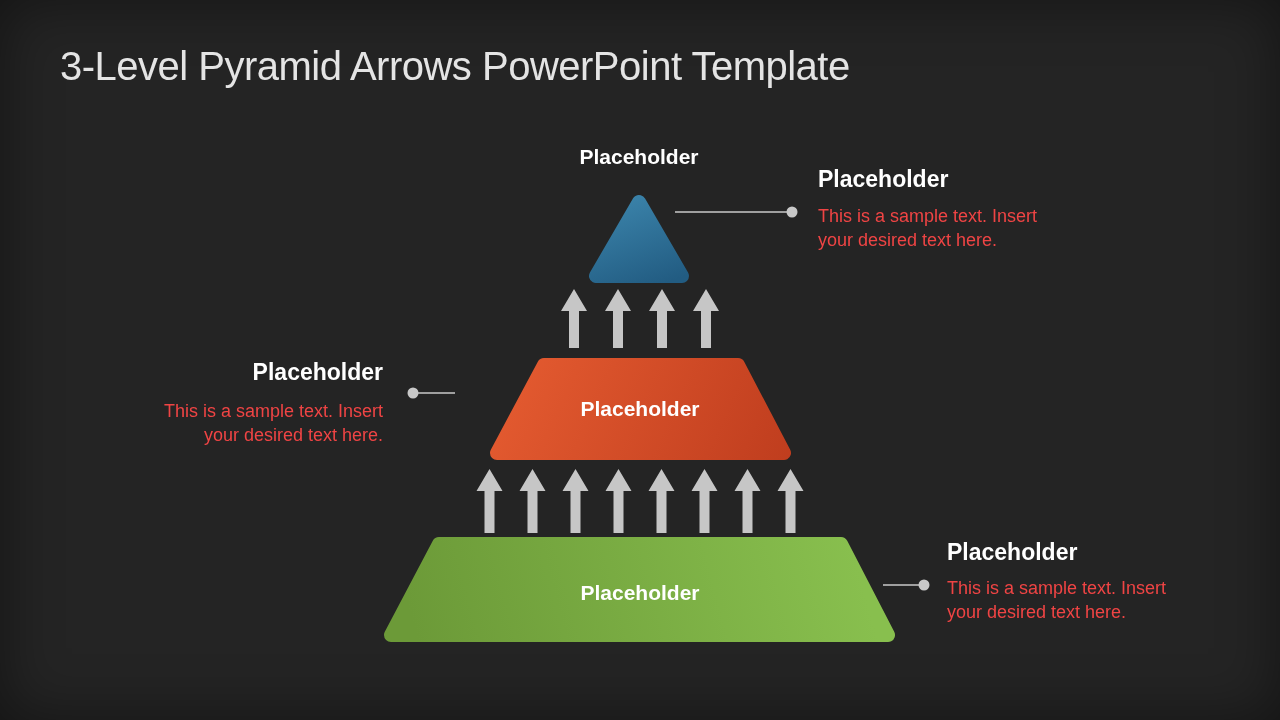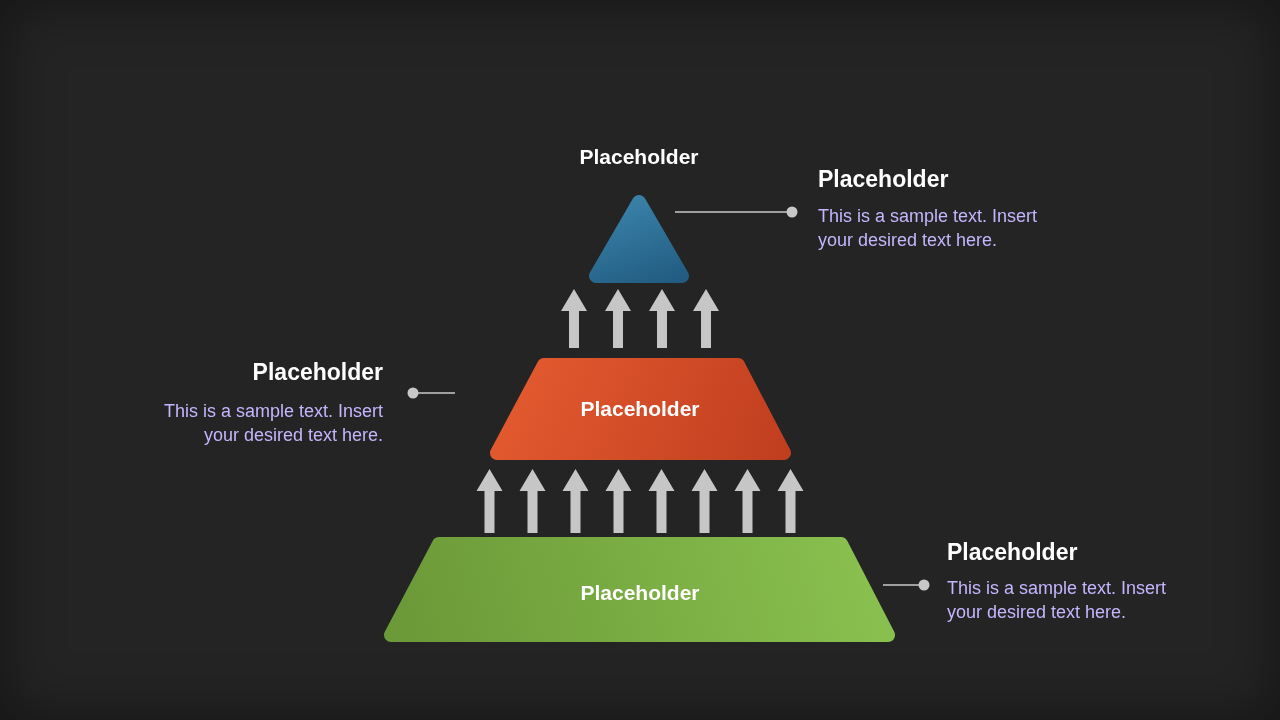--- a/index.html
+++ b/index.html
@@ -12,21 +12,21 @@
   .diagram{position:absolute;left:0;top:0;}
   .abs{position:absolute;}
   .title{
     left:60px;top:44px;width:1000px;
     font-size:40px;font-weight:400;color:#e4e4e4;letter-spacing:-.5px;
   }
   .shape-label{
     font-size:21px;font-weight:700;color:#ffffff;text-align:center;width:200px;
   }
   .callout-heading{font-size:23px;font-weight:700;color:#ffffff;line-height:28px;}
-  .callout-body{font-size:18px;font-weight:400;color:#c4b5fd;line-height:24px;width:258px;}
+  .callout-body{font-size:18px;font-weight:400;color:#ef4444;line-height:24px;width:258px;}
   .align-right{text-align:right;}
 </style>
 </head>
 <body>
 
 <div class="slide">
 
   <svg class="diagram" width="1280" height="720" viewBox="0 0 1280 720">
     <defs>
       <linearGradient id="gradBlue" gradientUnits="userSpaceOnUse" x1="625" y1="190" x2="660" y2="285">
@@ -69,20 +69,21 @@
     <g fill="none" stroke-width="1.6" stroke="#c8c8c8">
       <line x1="675" y1="212" x2="787" y2="212"></line>
       <circle cx="792" cy="212" r="5.5" stroke="none" fill="#c8c8c8"></circle>
       <circle cx="413" cy="393" r="5.5" stroke="none" fill="#c8c8c8"></circle>
       <line x1="418" y1="393" x2="455" y2="393"></line>
       <line x1="883" y1="585" x2="919" y2="585"></line>
       <circle cx="924" cy="585" r="5.5" stroke="none" fill="#c8c8c8"></circle>
     </g>
   </svg>
 
+  <div class="abs title">3-Level Pyramid Arrows PowerPoint Template</div>
 
   <div class="abs shape-label" style="left:539px;top:145px;">Placeholder</div>
 
   <div class="abs shape-label" style="left:540px;top:397px;">Placeholder</div>
 
   <div class="abs shape-label" style="left:540px;top:581px;">Placeholder</div>
 
   <div class="abs" style="left:818px;top:165px;">
     <div class="callout-heading">Placeholder</div>
     <div class="callout-body" style="margin-top:11px;">This is a sample text. Insert your desired text here.</div>

